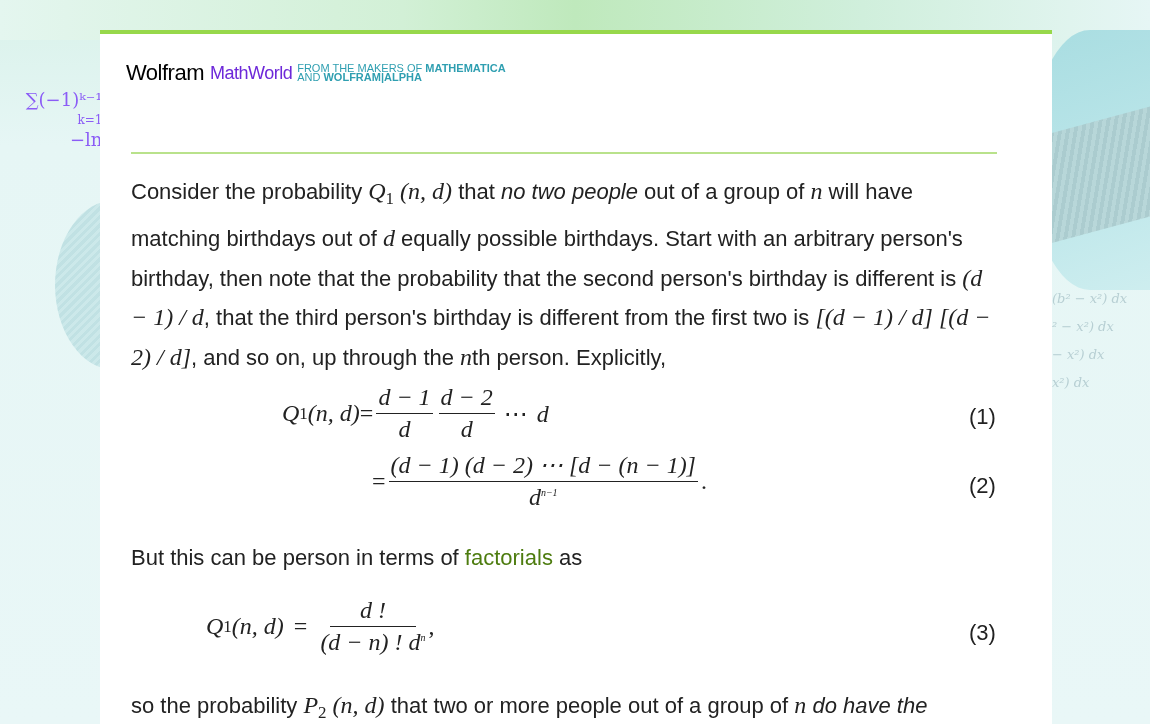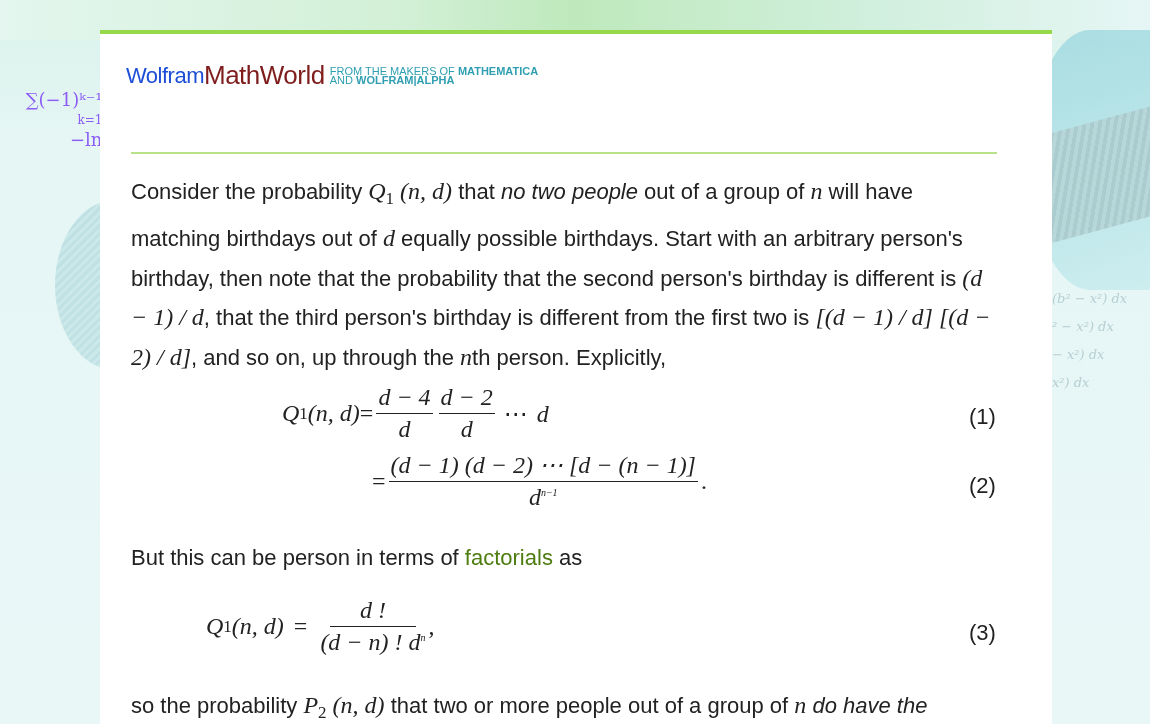--- a/index.html
+++ b/index.html
@@ -36,22 +36,22 @@
     position: absolute; left: 1052px; top: 285px; color: #b7cfd3;
     font-family: "DejaVu Serif", serif; font-style: italic; font-size: 13px; line-height: 28px;
   }
   .panel {
     position: absolute; left: 100px; top: 30px; width: 952px; height: 720px;
     background: #ffffff; border-top: 4px solid #97d84b;
   }
   .logo {
     position: absolute; left: 26px; top: 26px; display: flex; align-items: center;
   }
-  .logo-wolfram { color: #1d4ed8; font-size: 22px; letter-spacing: -0.5px; }
-  .logo-mathworld { color: #7f1d1d; font-size: 26px; letter-spacing: -0.5px; }
+  .logo-wolfram { color: #000000; font-size: 22px; letter-spacing: -0.5px; }
+  .logo-mathworld { color: #6d28d9; font-size: 18px; margin-left: 6px; letter-spacing: -0.5px; }
   .logo-tag {
     margin-left: 5px; font-size: 11px; line-height: 9px; color: #2f9fb1; text-transform: uppercase;
   }
   .logo-tag b { font-weight: bold; }
   .title {
     position: absolute; left: 31px; top: 56px; color: #3a8ea3;
     font-size: 47px; font-weight: normal; letter-spacing: -0.5px; margin: 0;
   }
   .title-rule {
     position: absolute; left: 31px; top: 118px; width: 866px; height: 2px; background: #b9e28b;
@@ -110,21 +110,21 @@
   <div class="prose p1">
     <span>Consider the probability </span><span class="m">Q</span><sub class="mr" style="font-size:17px">1</sub><span class="m"> (n, d)</span><span> that </span><em>no two people</em><span> out of a group of </span><span class="m">n</span><span> will have matching birthdays out of </span><span class="m">d</span><span> equally possible birthdays. Start with an arbitrary person's birthday, then note that the probability that the second person's birthday is different is </span><span class="m">(d − 1) / d</span><span>, that the third person's birthday is different from the first two is </span><span class="m">[(d − 1) / d] [(d − 2) / d]</span><span>, and so on, up through the </span><span class="m">n</span><span>th person. Explicitly,</span>
   </div>
 
   <div class="eq" style="left:182px; top:350px;">
     <span class="i">Q</span>
       <sub>1</sub>
       <span class="i"> (n, d)</span>
     <span>=</span>
     <span class="frac">
-        <span class="num i">d − 4</span>
+        <span class="num i">d − 1</span>
         <span class="den i">d</span>
       </span>
     <span class="frac">
         <span class="num i">d − 2</span>
         <span class="den i">d</span>
       </span>
     <span style="margin:0 6px">⋯</span>
     <span class="frac">
         <span class="den i">d</span>
       </span>

